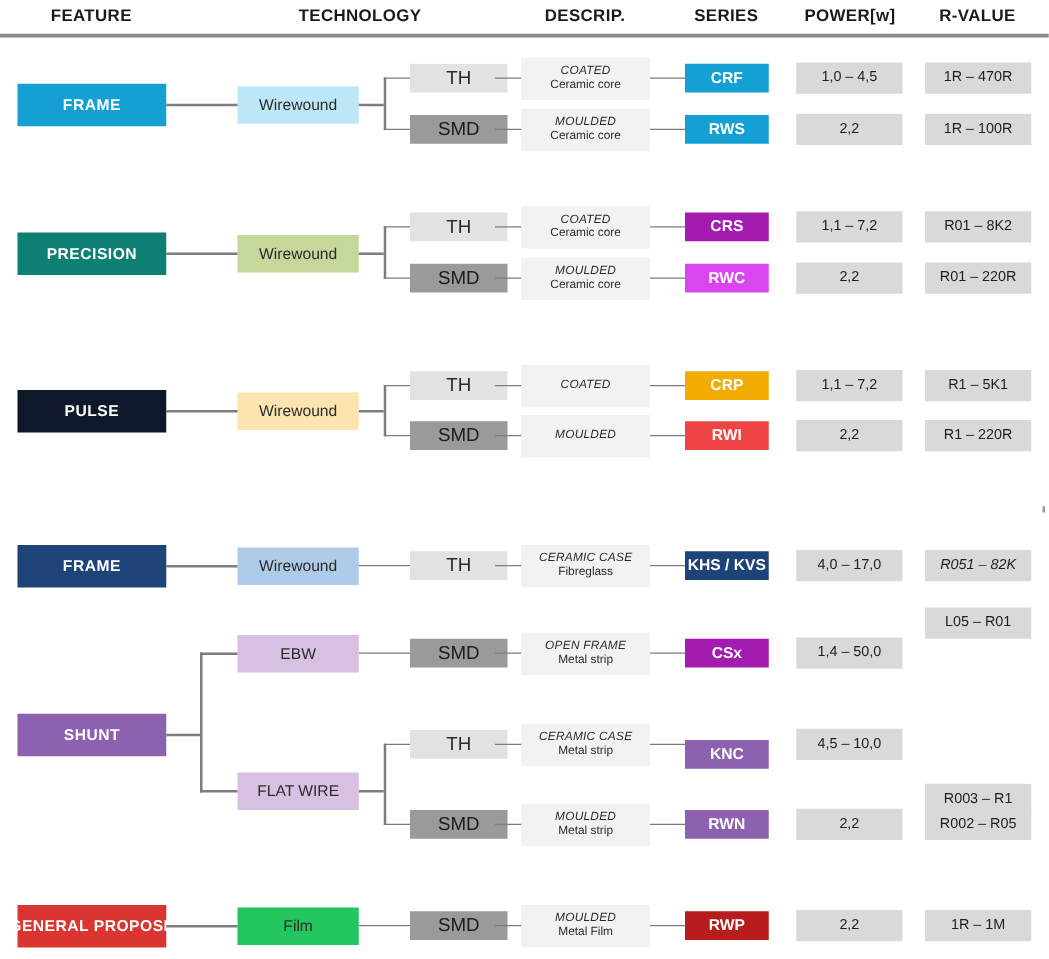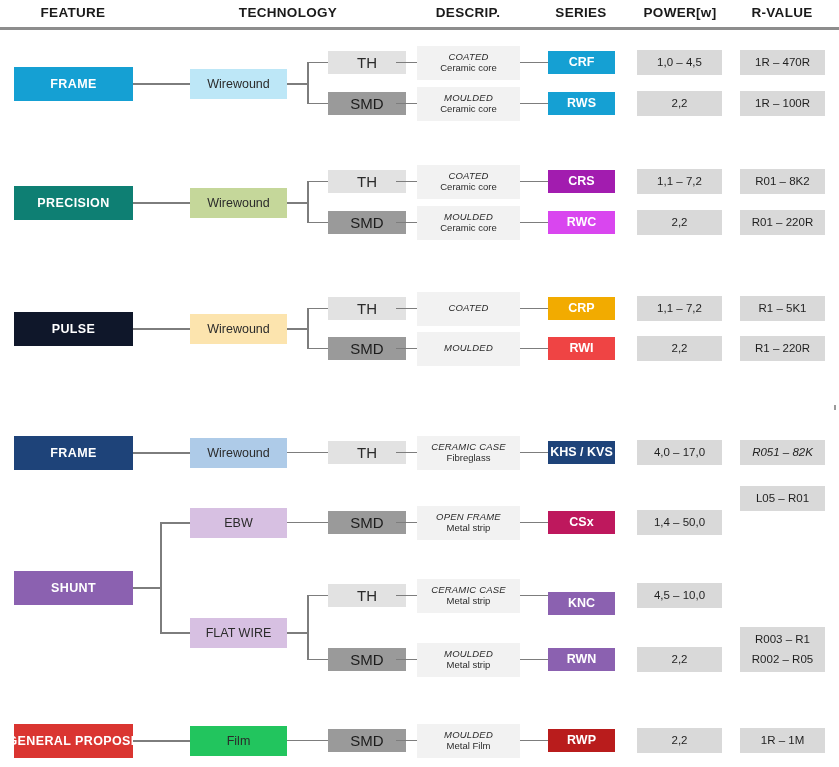--- a/index.html
+++ b/index.html
@@ -222,21 +222,21 @@
       <div class="box tech" style="top: 618px; background: rgb(215, 192, 226);">FLAT WIRE</div>
       <div class="ln lnh" style="left: 133px; top: 587px; width: 27px; height: 1.6px;"></div>
       <div class="ln lnv" style="left: 160px; top: 522px; width: 1.6px; height: 111.6px;"></div>
       <div class="ln lnh" style="left: 160px; top: 522px; width: 30px; height: 1.6px;"></div>
       <div class="ln lnh" style="left: 160px; top: 632px; width: 30px; height: 1.6px;"></div>
       <div class="box mount smd" style="top: 511px;">SMD</div>
       <div class="box descrip" style="top: 505.5px;">
         <div class="d1">OPEN FRAME</div>
         <div class="d2">Metal strip</div>
       </div>
-      <div class="box series" style="top: 511px; background: #be185d;">CSx</div>
+      <div class="box series" style="top: 511px; background: #a21caf;">CSx</div>
       <div class="box power" style="top: 510px;">1,4 – 50,0</div>
       <div class="box rval" style="top: 486px;">L05 – R01</div>
       <div class="ln lnh" style="left: 396px; top: 521.5px; width: 21px; height: 1.6px;"></div>
       <div class="ln lnh" style="left: 520px; top: 521.5px; width: 28px; height: 1.6px;"></div>
       <div class="box mount th" style="top: 584px;">TH</div>
       <div class="box descrip" style="top: 578.5px;">
         <div class="d1">CERAMIC CASE</div>
         <div class="d2">Metal strip</div>
       </div>
       <div class="box series" style="top: 592px; background: rgb(139, 97, 176);">KNC</div>

